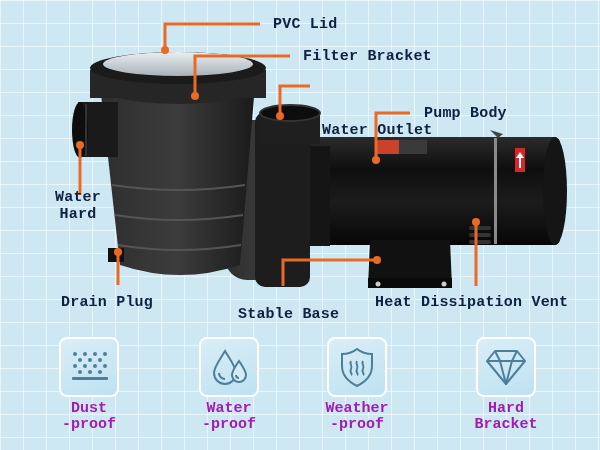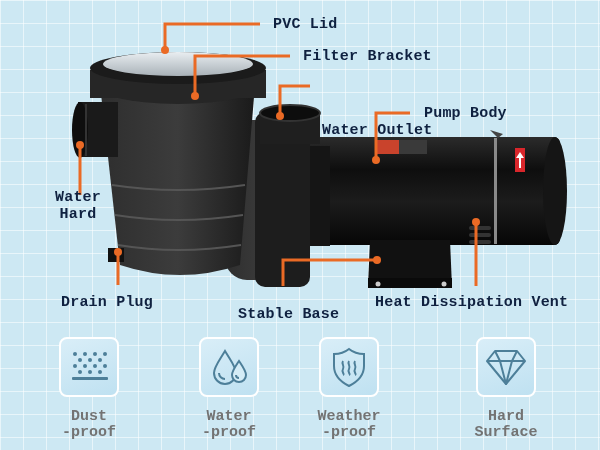--- a/index.html
+++ b/index.html
@@ -10,21 +10,21 @@
       linear-gradient(90deg, rgba(255,255,255,0.55) 1px, transparent 1px);
     background-size:23px 23px;
   }
   .stage{position:absolute;left:0;top:0;width:600px;height:450px;font-family:Liberation Mono, monospace;}
   .label{position:absolute;color:#0f2140;font-weight:bold;font-size:15px;letter-spacing:0.2px;white-space:nowrap;line-height:17px;}
   .label.center{text-align:center;}
   svg.overlay{position:absolute;left:0;top:0;}
   .feature{position:absolute;top:337px;width:90px;text-align:center;}
   .feature .box{width:60px;height:60px;margin:0 auto;border:2px solid #fff;border-radius:8px;
     background:linear-gradient(160deg,#d9eef8,#bfe1f1);box-sizing:border-box;display:flex;align-items:center;justify-content:center;}
-  .feature .cap{margin-top:12px;font-weight:bold;font-size:15px;line-height:16px;color:#737373;}
+  .feature .cap{margin-top:4px;font-weight:bold;font-size:15px;line-height:16px;color:#a21caf;}
 </style>
 </head>
 <body>
 
 <div class="stage">
 
   <svg class="overlay" width="600" height="450">
     <defs>
       <linearGradient id="motorG" x1="0" y1="0" x2="0" y2="1">
         <stop offset="0" stop-color="#2b2b2b"></stop>
@@ -169,21 +169,21 @@
           <path d="M27 28 A3 3 0 0 0 30 31"></path>
         </g>
       </svg>
     </div>
     <div class="cap">
       <div>Water</div>
       <div>-proof</div>
     </div>
   </div>
 
-  <div class="feature" style="left:304px;">
+  <div class="feature" style="left:312px;">
     <div class="box">
       <svg width="40" height="42">
         <g fill="none" stroke="#4d7f99" stroke-width="2">
           <path d="M20 3 C15 7 9 8 5 8 L5 20 C5 30 12 36 20 40 C28 36 35 30 35 20 L35 8 C31 8 25 7 20 3 Z"></path>
           <path d="M14 15 c-2 3 2 5 0 8 c-2 3 2 5 0 6"></path>
           <path d="M20 15 c-2 3 2 5 0 8 c-2 3 2 5 0 6"></path>
           <path d="M26 15 c-2 3 2 5 0 8 c-2 3 2 5 0 6"></path>
         </g>
       </svg>
     </div>
@@ -198,17 +198,17 @@
       <svg width="44" height="40">
         <g fill="none" stroke="#4d7f99" stroke-width="2" stroke-linejoin="round">
           <path d="M11 4 L33 4 L41 14 L22 37 L3 14 Z"></path>
           <path d="M3 14 L41 14"></path>
           <path d="M11 4 L16 14 L22 37 L28 14 L33 4"></path>
         </g>
       </svg>
     </div>
     <div class="cap">
       <div>Hard</div>
-      <div>Surface</div>
+      <div>Bracket</div>
     </div>
   </div>
 
 </div>
 
 </body></html>

